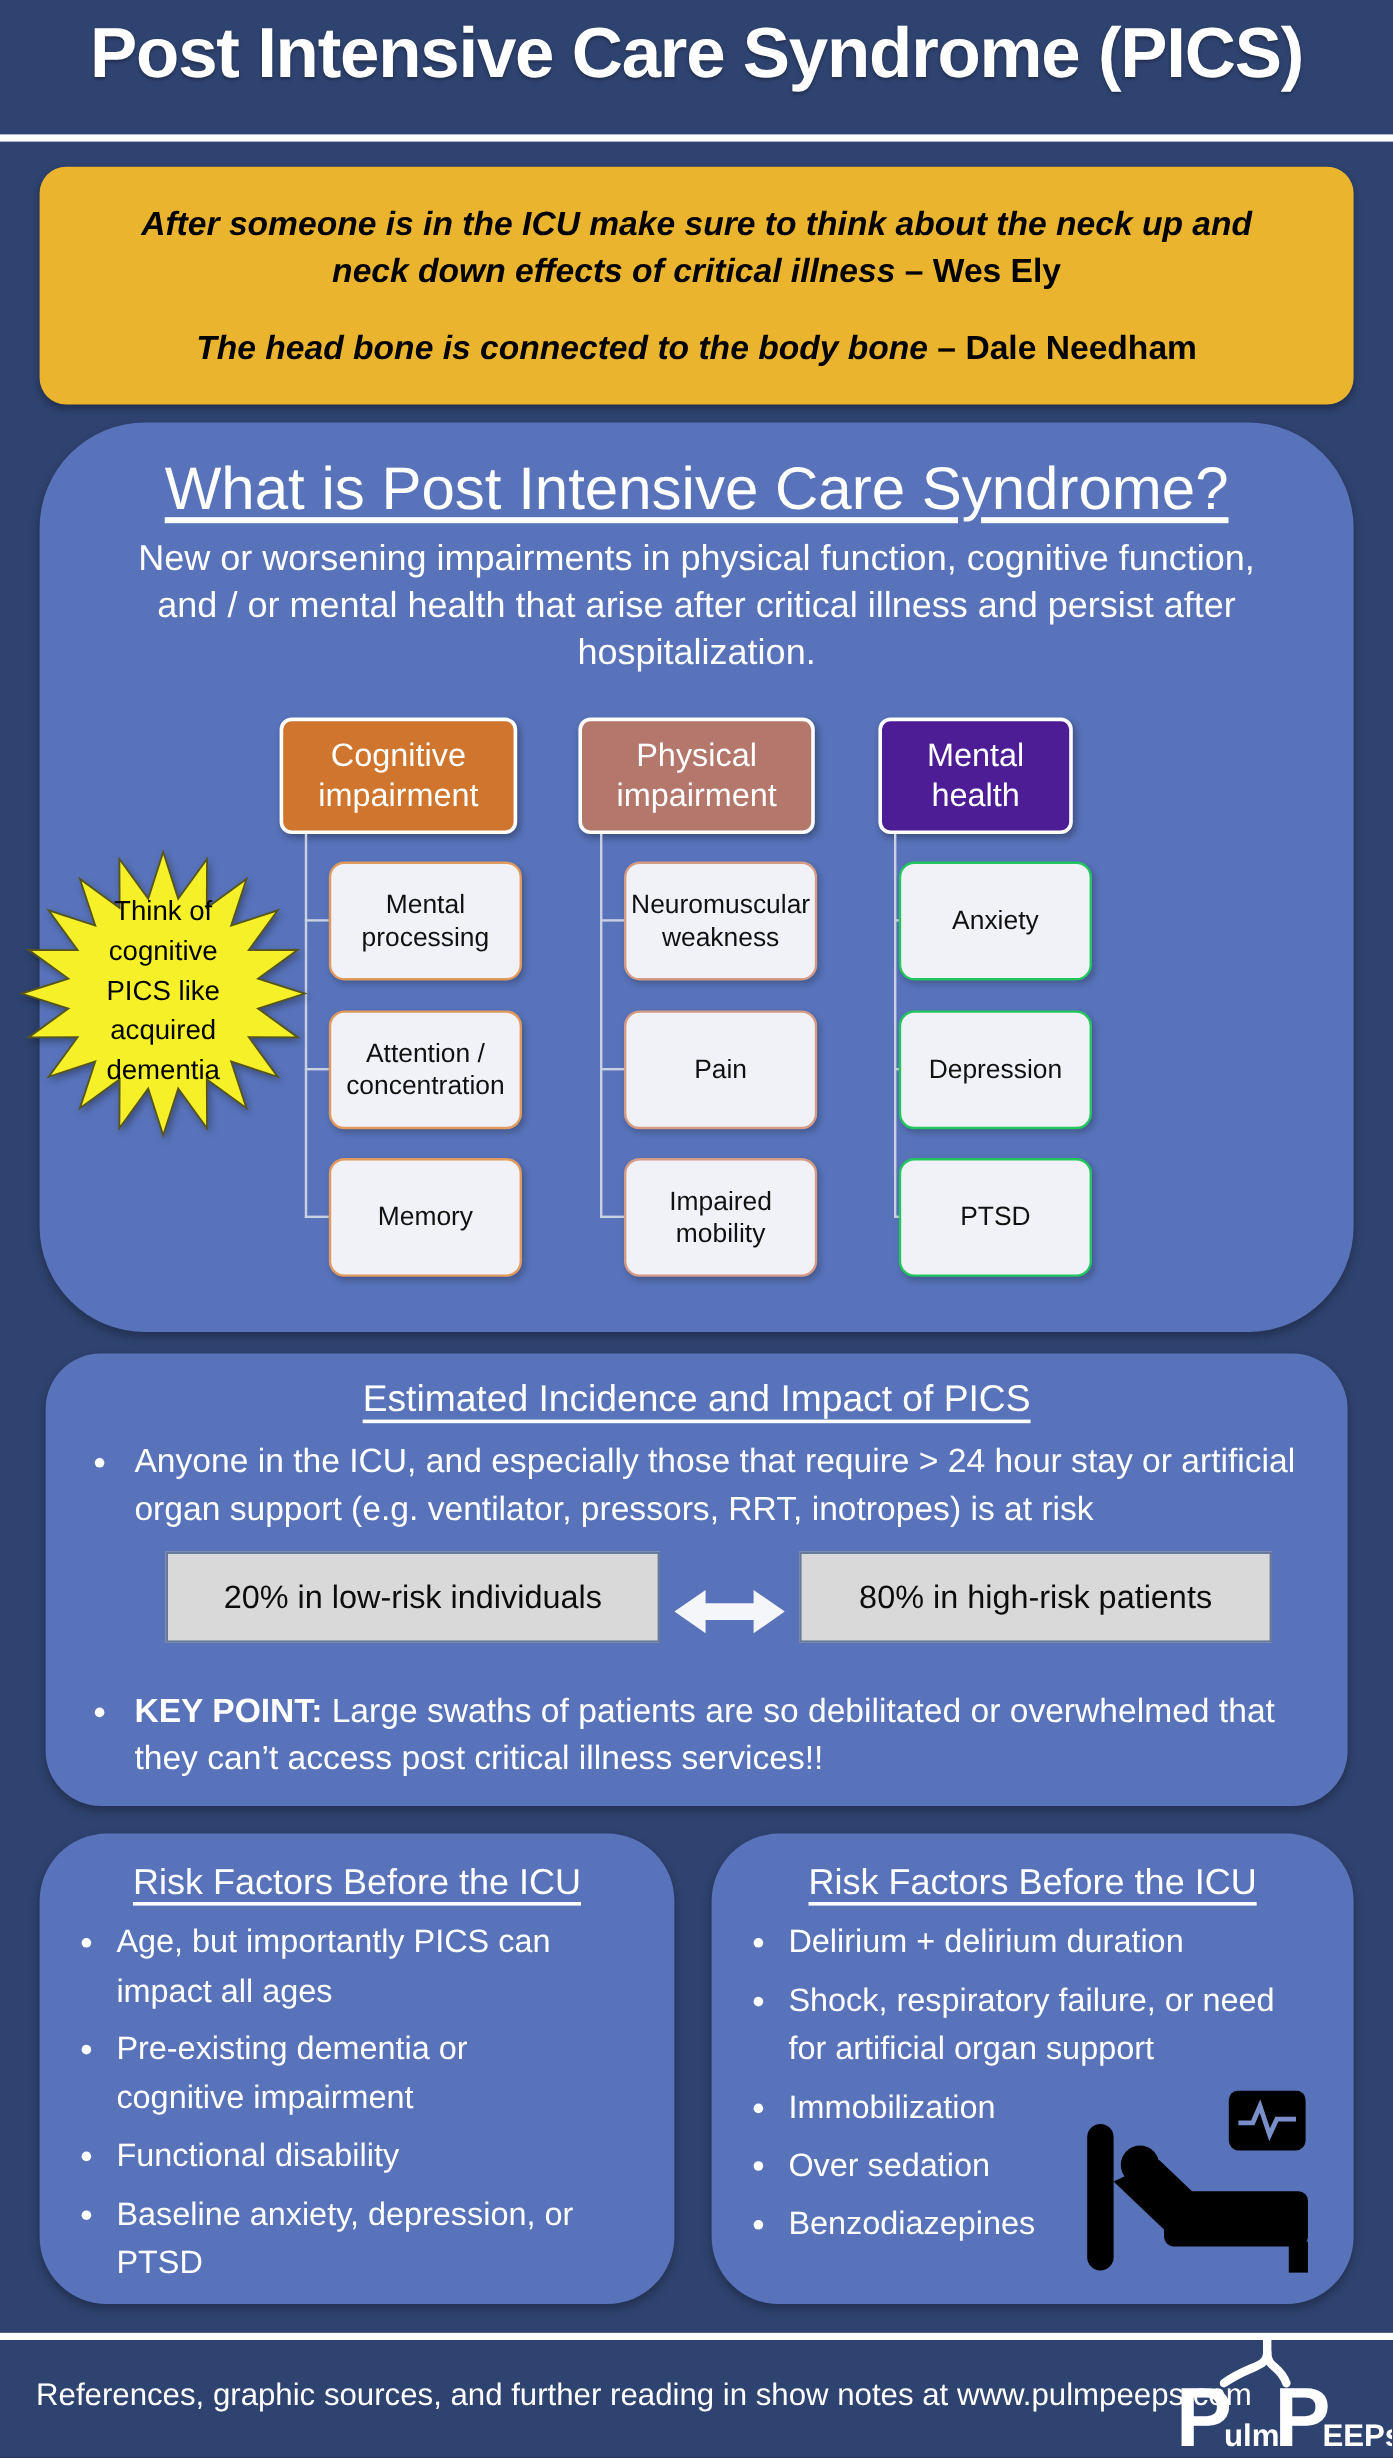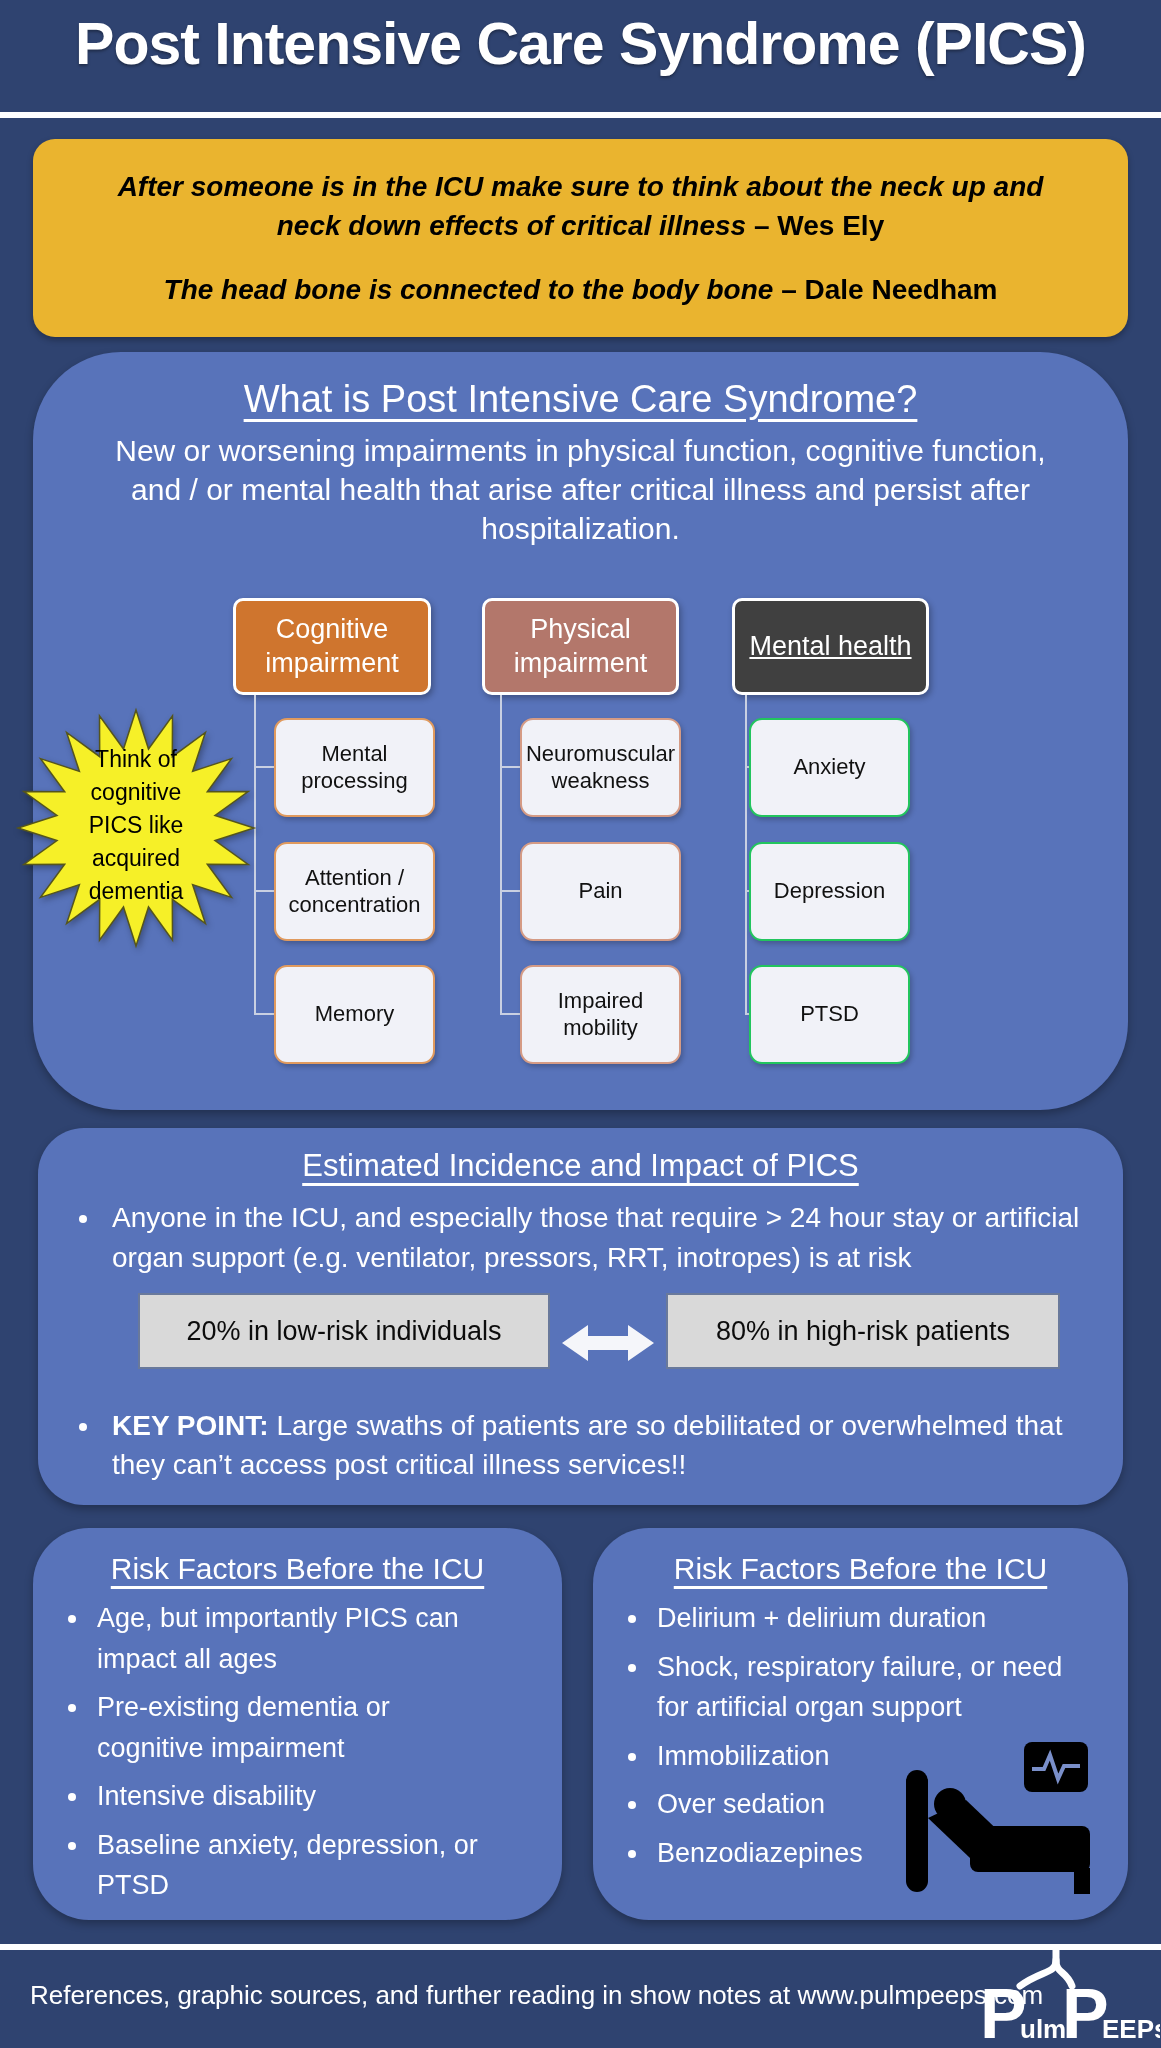--- a/index.html
+++ b/index.html
@@ -20,30 +20,30 @@
              padding:12px 70px;box-sizing:border-box;text-align:center;color:#000000;
              box-shadow:0 3px 6px rgba(0,0,0,.3);}
   .quote-line{font-size:28px;line-height:1.4;font-weight:700;}
   .qi{font-style:italic;}
   .qa{font-style:normal;}
 
   
   .panel{position:absolute;background:#5873ba;box-shadow:0 4px 8px rgba(0,0,0,.28);}
   #panel-what{left:33px;top:352px;width:1095px;height:758px;border-radius:88px;}
   .panel-heading{color:#ffffff;text-align:center;text-decoration:underline;text-underline-offset:7px;}
-  #what-heading{margin:26px 0 10px;font-size:38px;font-weight:500;}
+  #what-heading{margin:26px 0 10px;font-size:50px;font-weight:500;}
   #what-desc{color:#ffffff;font-size:30px;line-height:1.3;text-align:center;width:940px;margin:0 auto;}
 
   .col-header{position:absolute;height:97px;border:3px solid #ffffff;border-radius:10px;
               display:flex;align-items:center;justify-content:center;text-align:center;color:#ffffff;
               font-size:27px;line-height:1.25;box-sizing:border-box;padding:4px;
               box-shadow:2px 3px 6px rgba(0,0,0,.3);}
   #col-header-cognitive{left:200px;top:246px;width:198px;background:#cf752e;}
   #col-header-physical{left:449px;top:246px;width:197px;background:#b3776b;}
-  #col-header-mental{left:699px;top:246px;width:197px;background:#404040;text-decoration:underline;}
+  #col-header-mental{left:699px;top:246px;width:162px;background:#4c1d95;}
 
   .item-box{position:absolute;width:161px;height:99px;background:#f1f2f8;border-radius:13px;
             display:flex;align-items:center;justify-content:center;text-align:center;color:#111111;
             font-size:22px;line-height:1.22;padding:4px;box-sizing:border-box;
             box-shadow:2px 3px 5px rgba(0,0,0,.22);}
   .item-cog{border:2px solid #e09a5e;left:241px;}
   .item-phy{border:2px solid #d59b85;left:487px;}
   .item-men{border:2px solid #22c55e;left:716px;}
   .row1{top:366px;}.row2{top:490px;}.row3{top:613px;}
 
@@ -168,21 +168,21 @@
     <svg id="stat-arrow" viewBox="0 0 92 44">
       <polygon points="0,22 26,4 26,15 66,15 66,4 92,22 66,40 66,29 26,29 26,40" fill="#f5f6fa"></polygon>
     </svg>
   </div>
 
   <div class="panel" id="panel-risk-left">
     <div class="panel-heading risk-heading">Risk Factors Before the ICU</div>
     <ul class="risk-bullets" id="risk-left-list">
       <li>Age, but  importantly PICS can impact all ages</li>
       <li>Pre-existing dementia or cognitive impairment</li>
-      <li>Intensive disability</li>
+      <li>Functional disability</li>
       <li>Baseline anxiety, depression, or PTSD</li>
     </ul>
   </div>
 
   <div class="panel" id="panel-risk-right">
     <div class="panel-heading risk-heading">Risk Factors Before the ICU</div>
     <ul class="risk-bullets" id="risk-right-list">
       <li>Delirium + delirium duration</li>
       <li>Shock, respiratory failure, or need for artificial organ support</li>
       <li>Immobilization</li>

